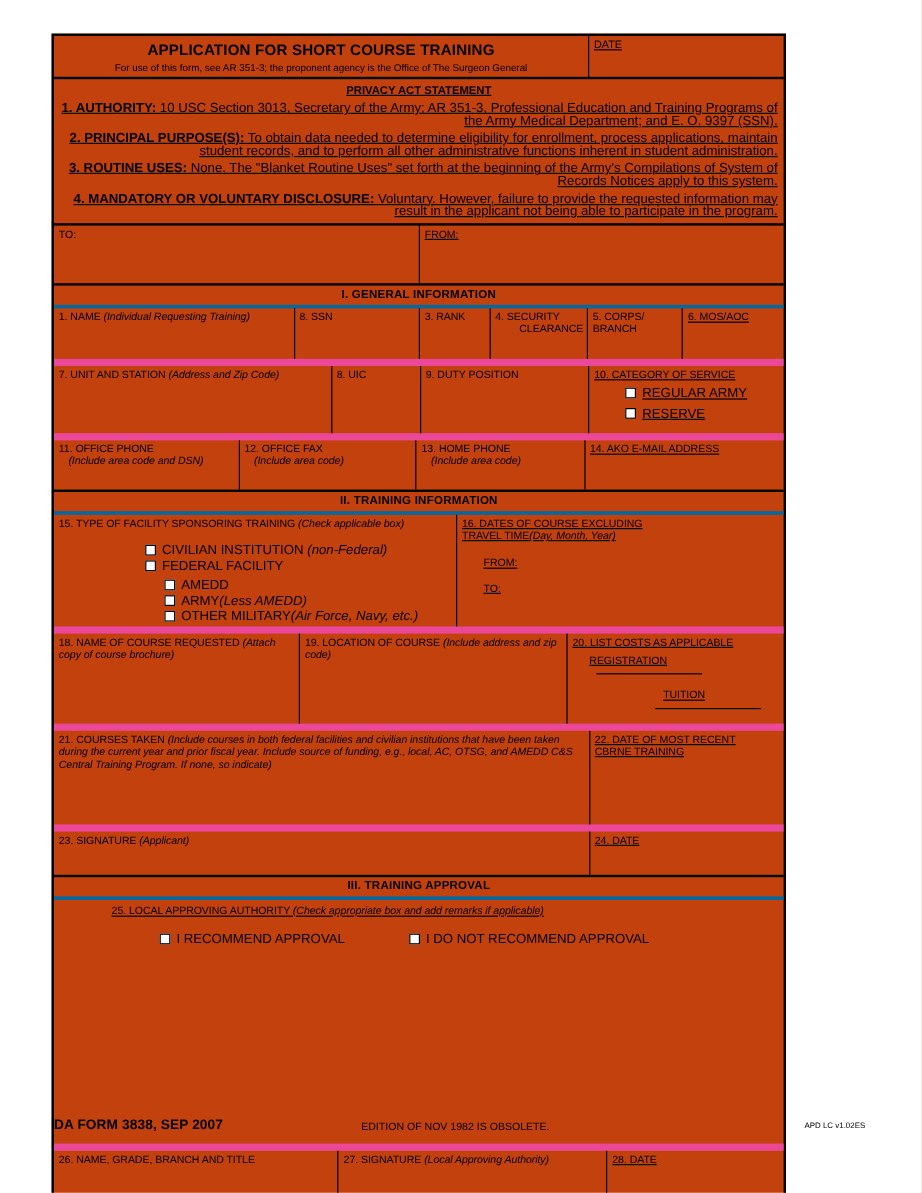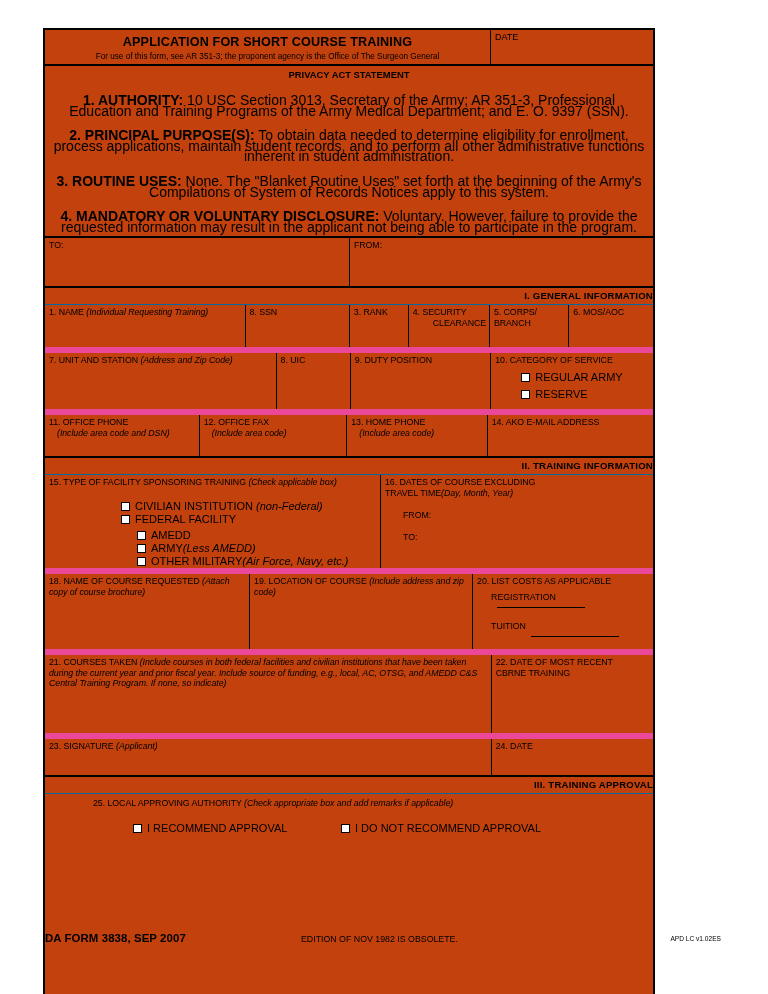--- a/index.html
+++ b/index.html
@@ -30,21 +30,21 @@
     background: #c2410c;
   }
 
   .row { display: flex; width: 100%; }
   .cell {
     position: relative;
     padding: 2px 4px 0 4px;
     border-right: 1px solid #000;
     overflow: hidden;
   }
-  .cell:last-child { border-right: none; }
+  .cell:last-child { border-right: none; text-decoration: underline; }
   .brdr-b { border-bottom: 6px solid #ec4899; }
   .brdr-b2 { border-bottom: 2px solid #000; }
 
   .lbl {
     font-size: 8.8px;
     line-height: 10.5px;
     letter-spacing: -0.05px;
     white-space: normal;
   }
   .it { font-style: italic; }
@@ -74,35 +74,35 @@
   .privacy {
     padding: 3px 5px 4px 5px;
   }
   .pa-title {
     text-align: center;
     font-size: 9.4px;
     font-weight: bold;
     line-height: 12px;
   }
   .pa-item {
-    font-size: 14px;
+    font-size: 11px;
     line-height: 10.6px;
-    margin-top: 14px;
+    margin-top: 4px;
+    text-align: right;
+  }
+  .pa-item b { font-weight: bold; }
+
+  
+  .secbar {
     text-align: center;
-  }
-  .pa-item b { font-weight: bold; }
-
-  
-  .secbar {
-    text-align: right;
     font-size: 9.6px;
     font-weight: bold;
     padding: 2px 0 3px 0;
     letter-spacing: 0.2px;
-    border-bottom: 1px solid #0369a1;
+    border-bottom: 3px solid #0369a1;
     border-top: 1px solid #000;
   }
 
   
   .cb {
     display: inline-block;
     width: 9px; height: 9px;
     border: 1px solid #000;
     vertical-align: -1px;
     margin-right: 5px;
@@ -313,21 +313,21 @@
           <span>19.  LOCATION OF COURSE</span>
           <span class="it">(Include address and zip code)</span>
         </div>
       </div>
       <div class="cell" style="width:200px;height:75px;">
         <div class="lbl">20.  LIST COSTS AS APPLICABLE</div>
         <div class="lbl" style="margin-top:5px;padding-left:14px;">
           <span>REGISTRATION</span>
           <span class="costline" style="width:88px;margin-left:6px;"></span>
         </div>
-        <div class="lbl" style="margin-top:8px;padding-left:14px;">
+        <div class="lbl" style="margin-top:8px;padding-left:14px;text-align:center;">
           <span>TUITION</span>
           <span class="costline" style="width:88px;margin-left:40px;"></span>
         </div>
         <div class="lbl" style="margin-top:8px;padding-left:14px;">
           <span>OTHER</span>
           <span class="costline" style="width:88px;margin-left:48px;"></span>
         </div>
       </div>
     </div>
 

